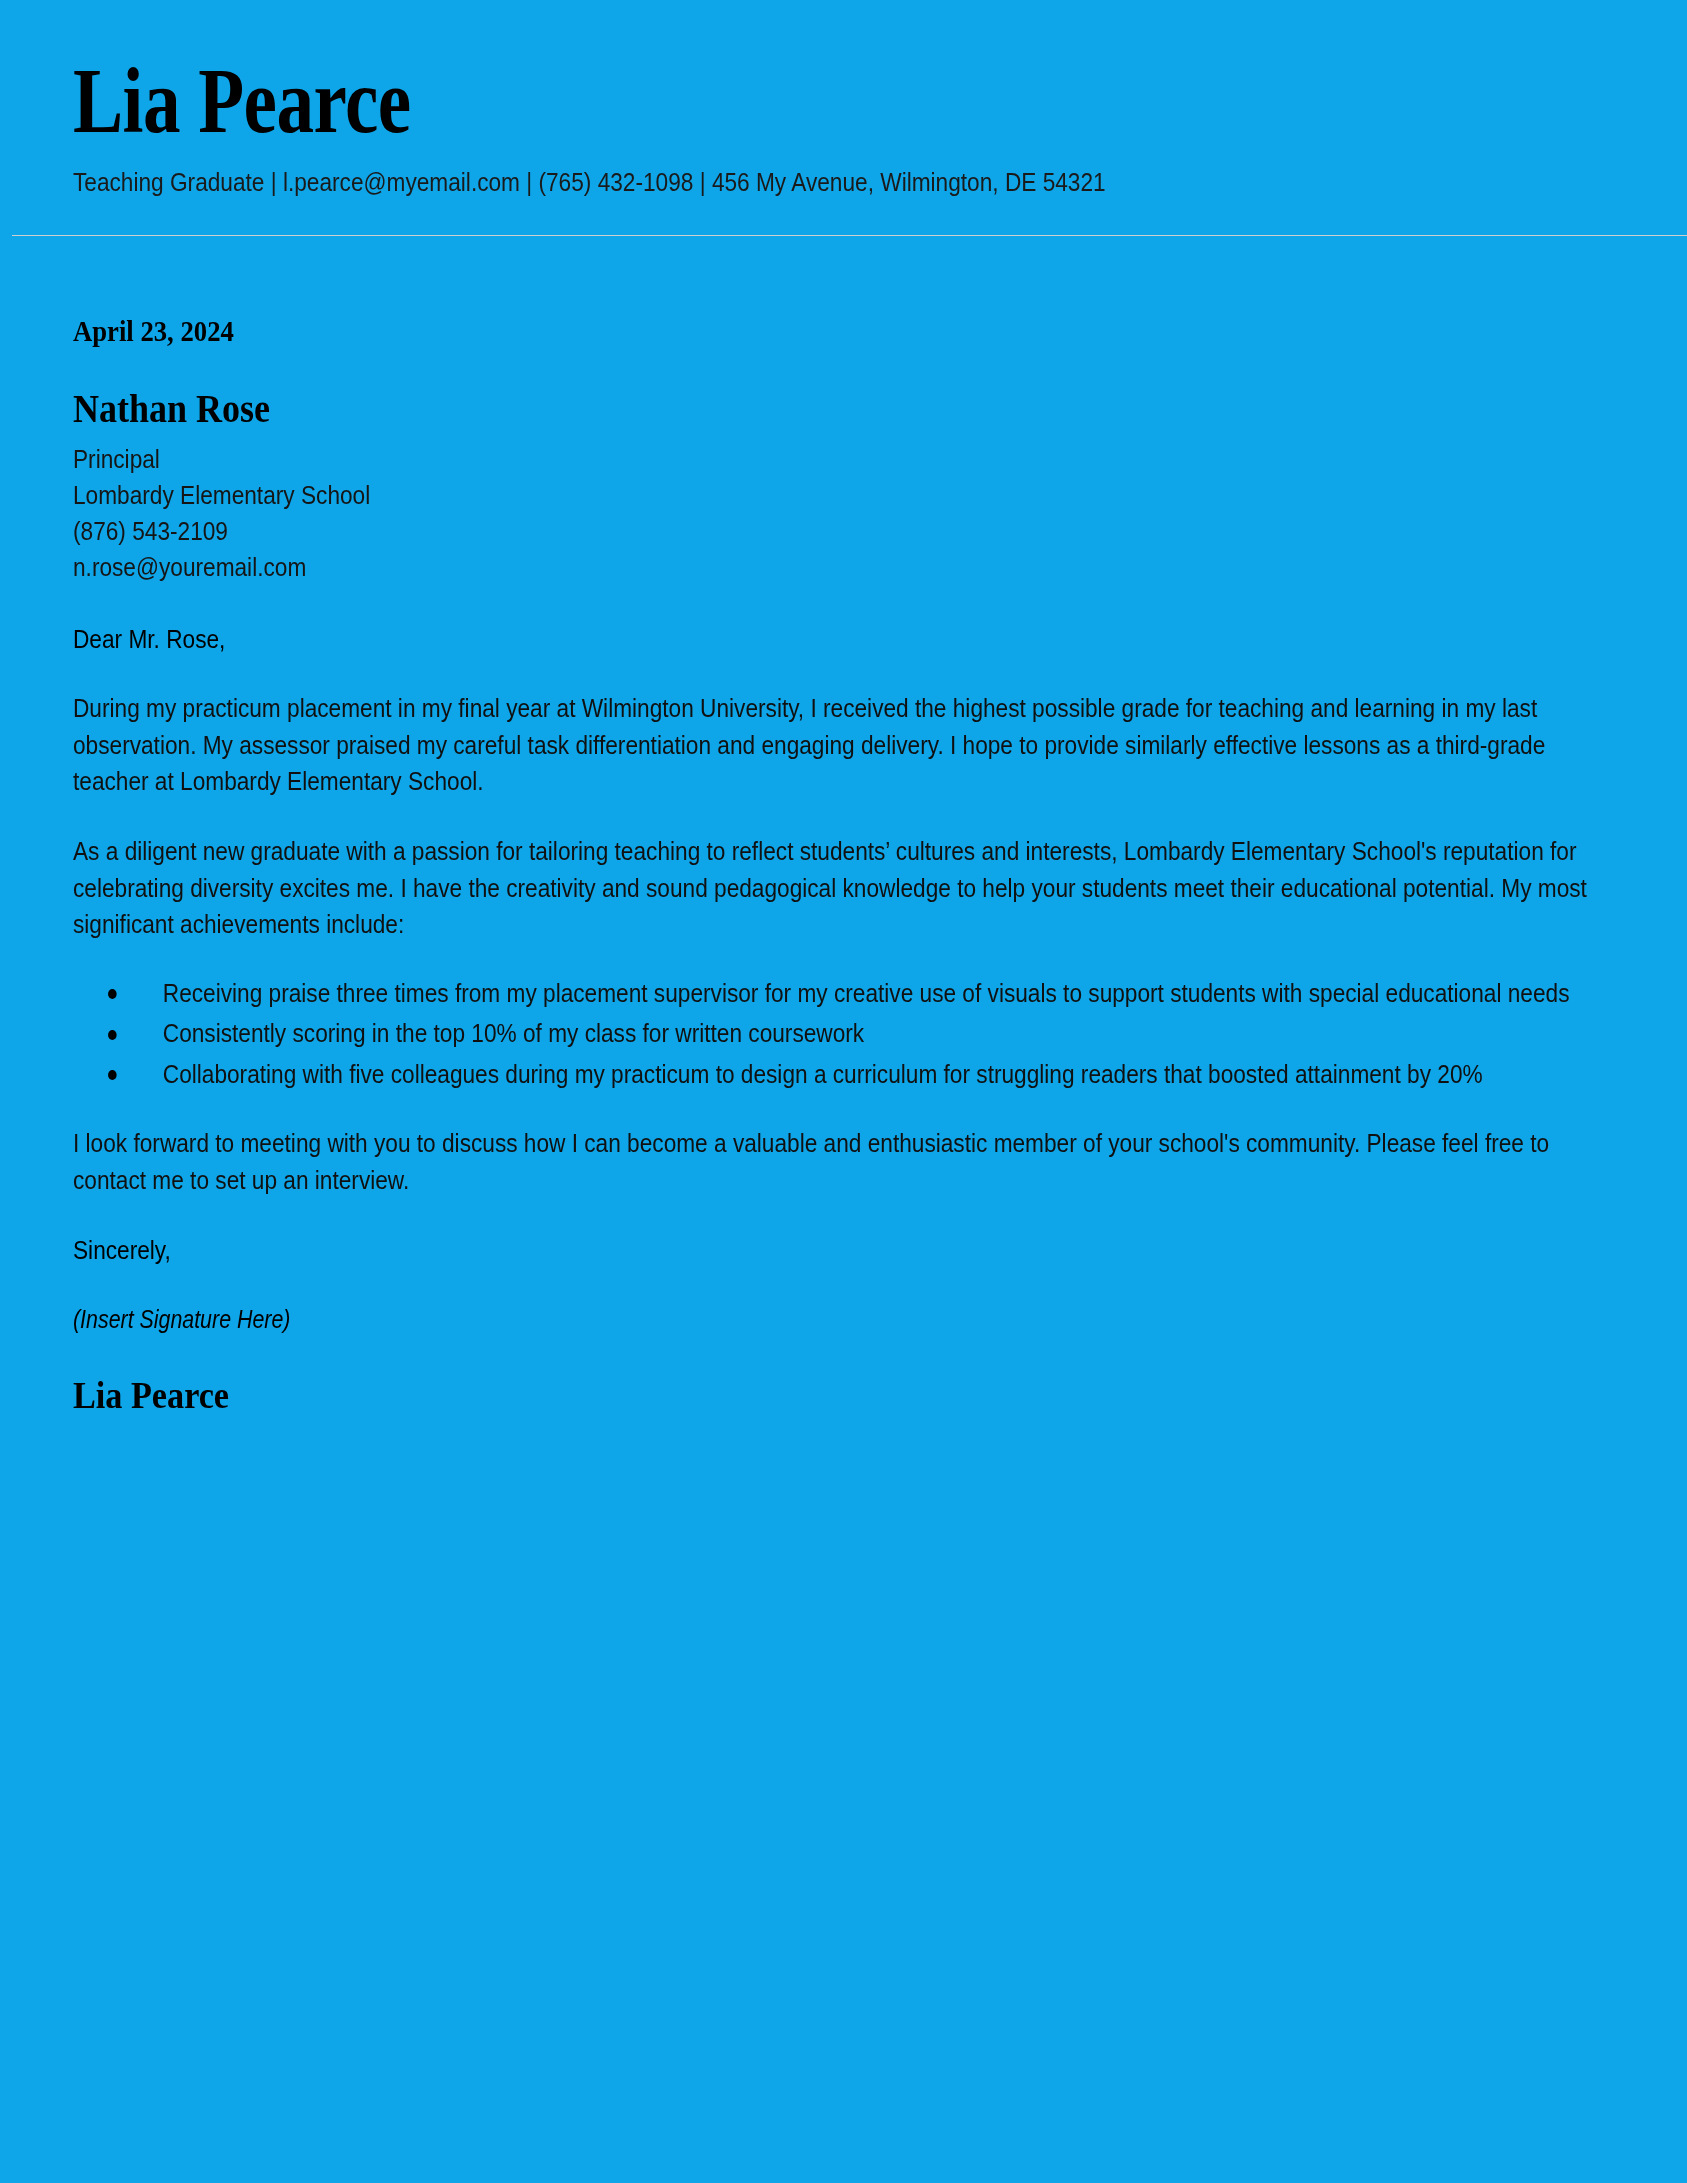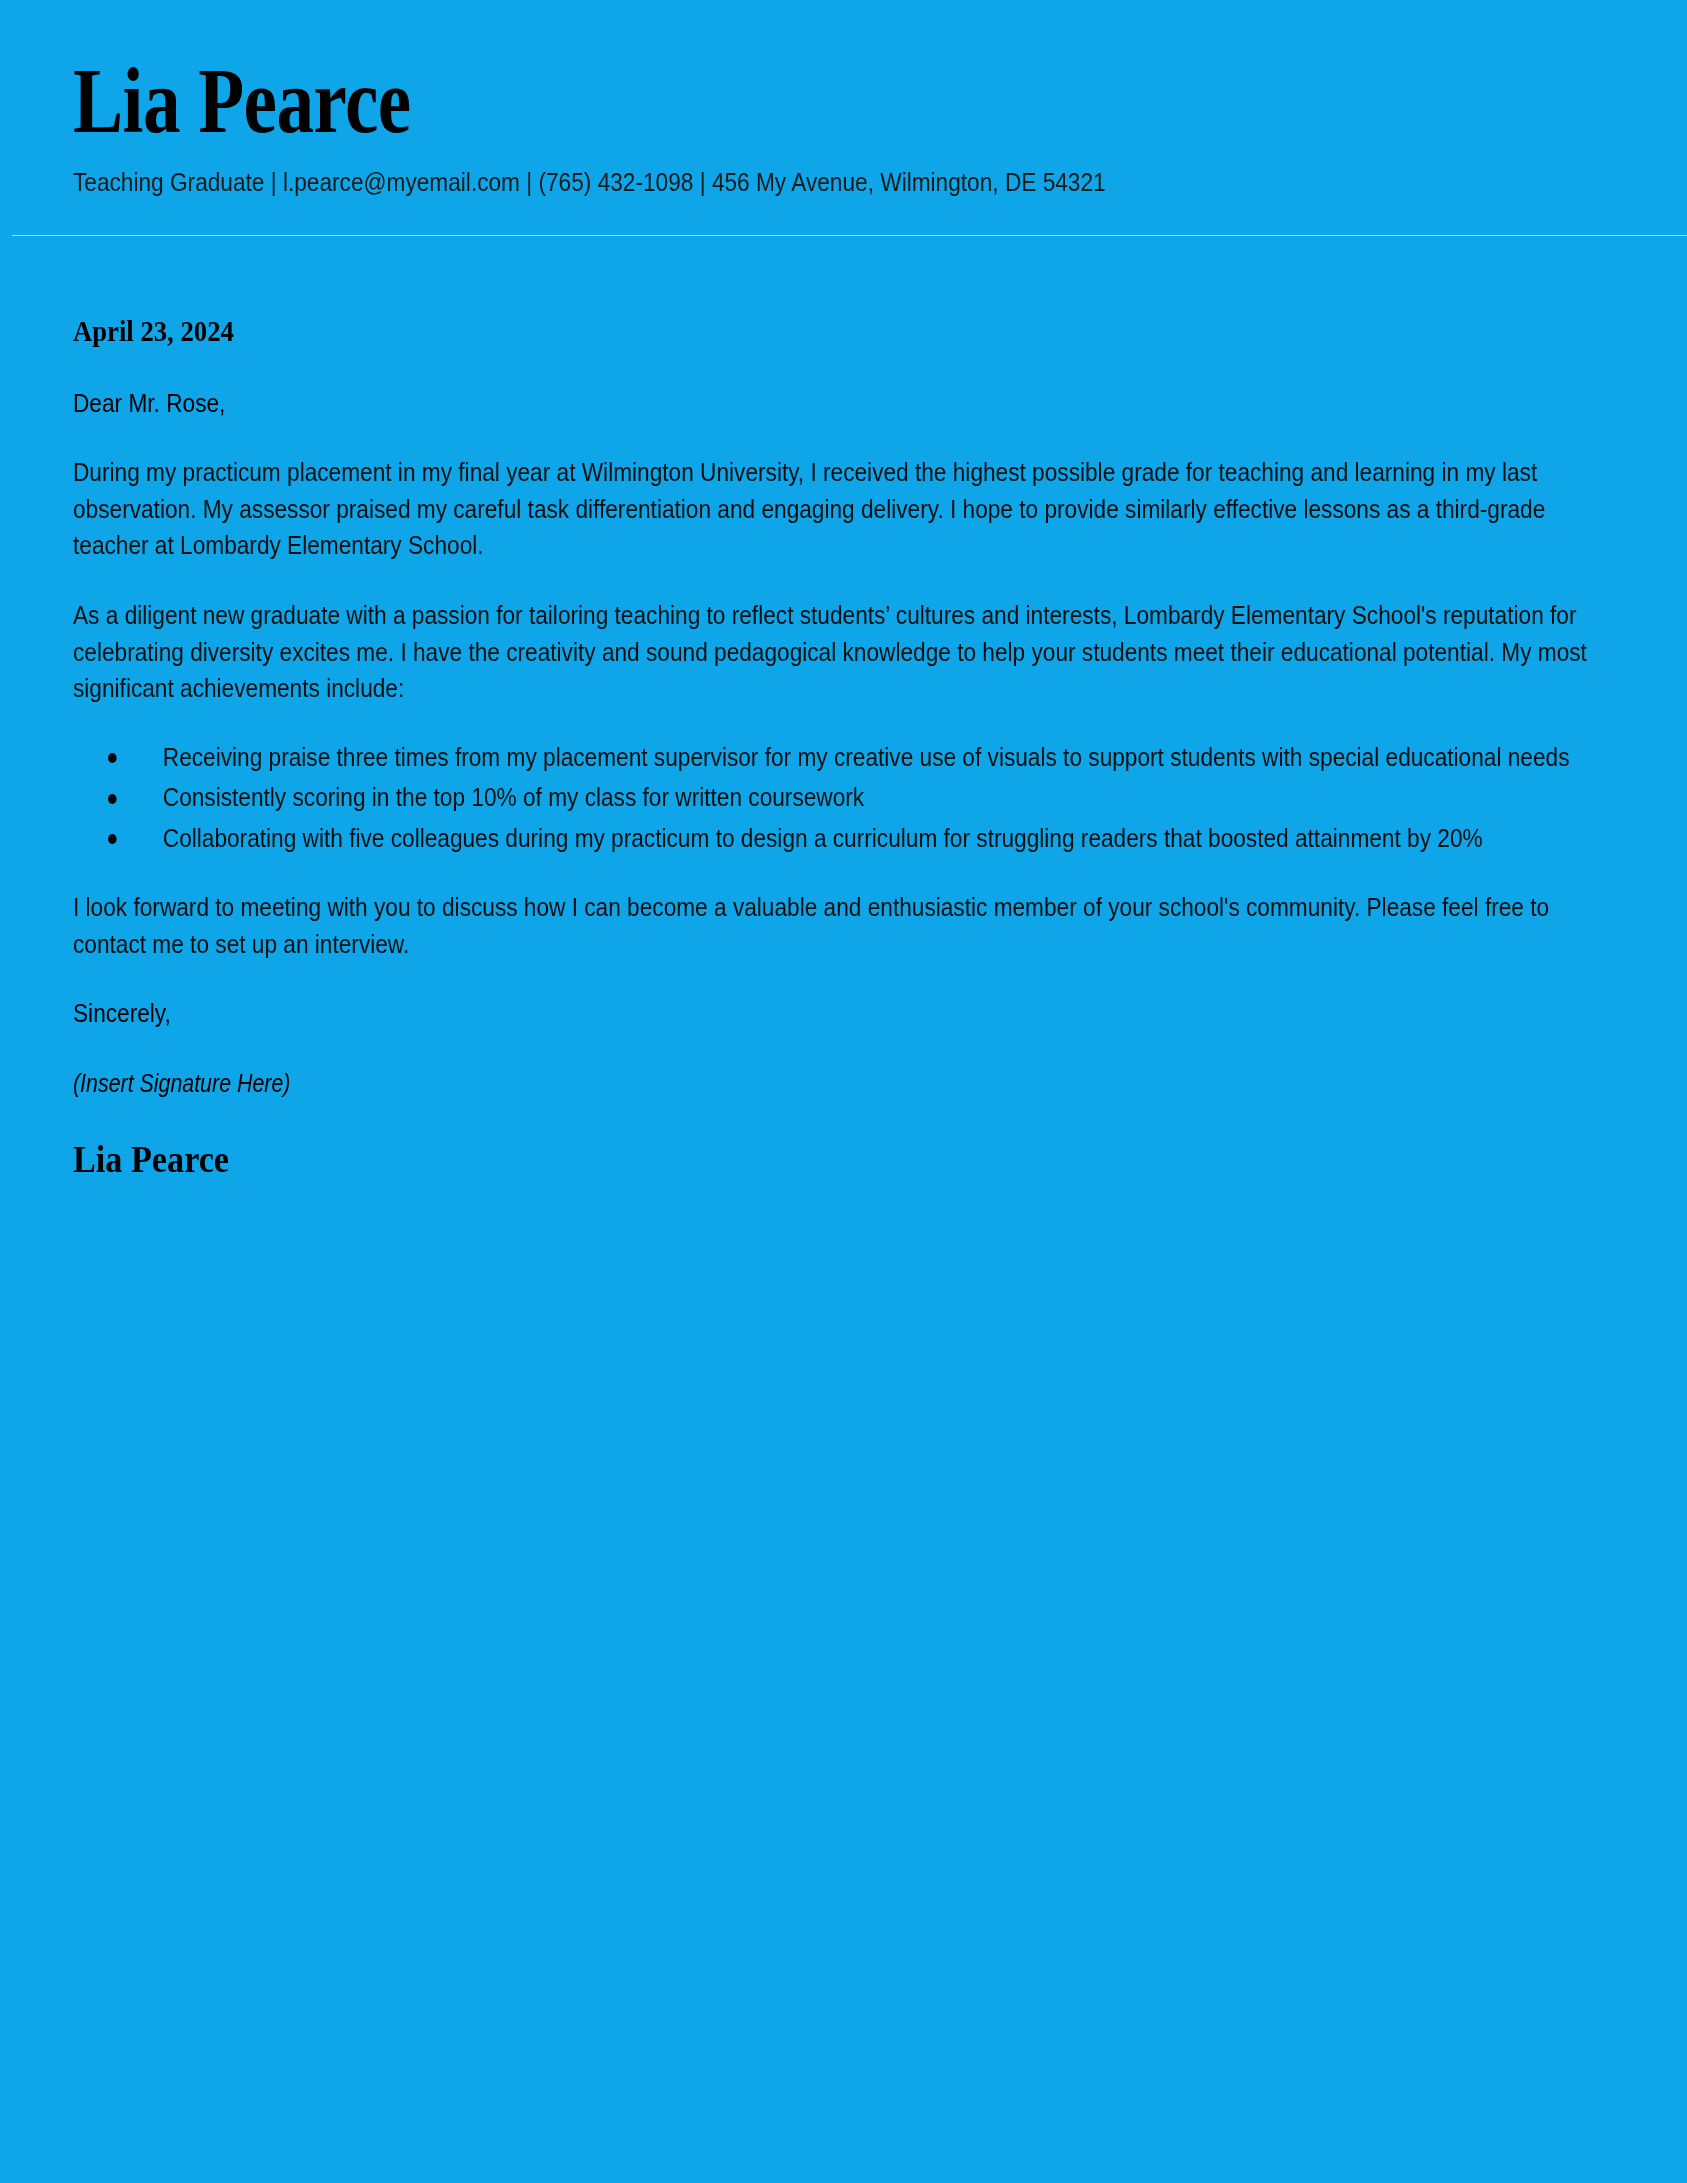--- a/index.html
+++ b/index.html
@@ -186,20 +186,27 @@
   <div class="letter-header">
     <h1 class="candidate-name">Lia Pearce</h1>
     <div class="candidate-contact">Teaching Graduate | l.pearce@myemail.com | (765) 432-1098 | 456 My Avenue, Wilmington, DE 54321</div>
     <div class="header-rule"></div>
   </div>
 
   <div class="letter-body">
 
     <div class="letter-date">April 23, 2024</div>
 
+    <div class="recipient-block">
+      <div class="recipient-name">Nathan Rose</div>
+      <div class="recipient-line">Principal</div>
+      <div class="recipient-line">Lombardy Elementary School</div>
+      <div class="recipient-line">(876) 543-2109</div>
+      <div class="recipient-line">n.rose@youremail.com</div>
+    </div>
 
     <div class="salutation">Dear Mr. Rose,</div>
 
     <p class="body-paragraph">During my practicum placement in my final year at Wilmington University, I received the highest possible grade for teaching and learning in my last observation. My assessor praised my careful task differentiation and engaging delivery. I hope to provide similarly effective lessons as a third-grade teacher at Lombardy Elementary School.</p>
 
     <p class="body-paragraph">As a diligent new graduate with a passion for tailoring teaching to reflect students’ cultures and interests, Lombardy Elementary School's reputation for celebrating diversity excites me. I have the creativity and sound pedagogical knowledge to help your students meet their educational potential. My most significant achievements include:</p>
 
     <ul class="achievements-list">
       <li class="achievement-item">
         <span class="bullet-dot"></span>

